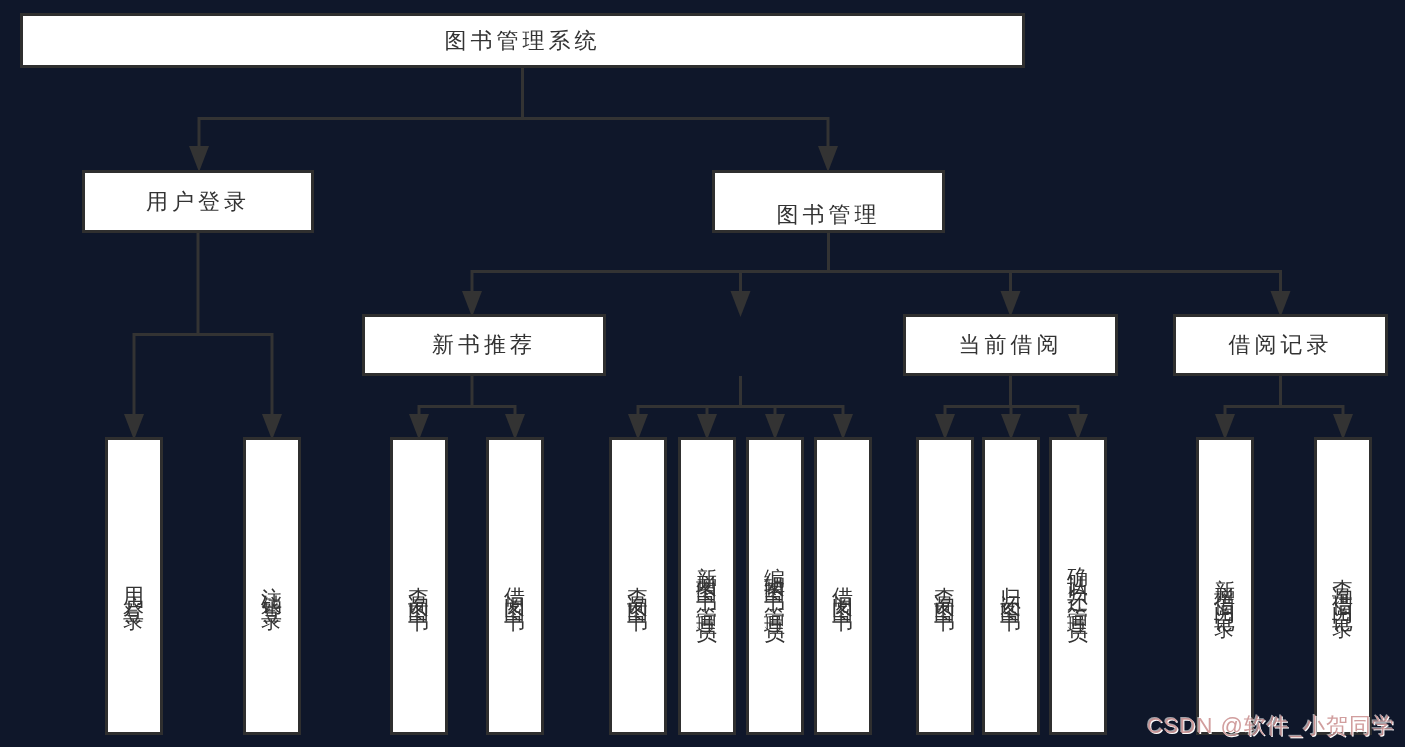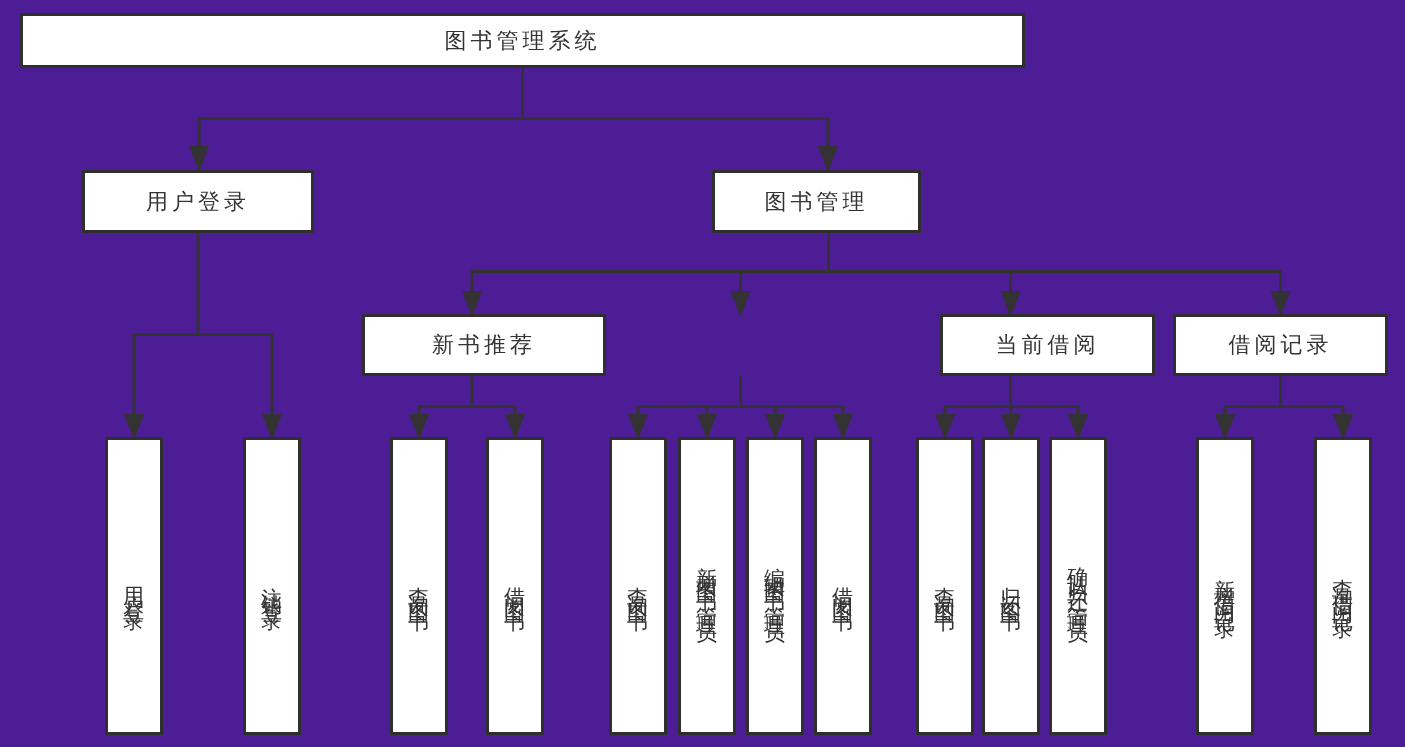--- a/index.html
+++ b/index.html
@@ -5,21 +5,21 @@
   html, body {
     margin: 0;
     padding: 0;
     background: #ffffff;
     font-family: "Liberation Sans", "DejaVu Sans", sans-serif;
   }
   .canvas {
     position: relative;
     width: 1405px;
     height: 747px;
-    background: #4c1d95;
+    background: #0f172a;
     overflow: hidden;
     text-decoration: underline;
   }
   .connectors {
     position: absolute;
     left: 0;
     top: 0;
     width: 1405px;
     height: 747px;
   }
@@ -121,28 +121,28 @@
     </g>
   </svg>
 
   <div class="box" style="left:20px; top:13px; width:1005px; height:55px;">
     <span class="hlabel">图书管理系统</span>
   </div>
 
   <div class="box" style="left:82px; top:170px; width:232px; height:63px;">
     <span class="hlabel">用户登录</span>
   </div>
-  <div class="box" style="left:712px; top:170px; width:209px; height:63px;">
+  <div class="box" style="left:712px; top:170px; width:233px; height:63px;align-items:flex-end;">
     <span class="hlabel">图书管理</span>
   </div>
 
   <div class="box" style="left:362px; top:314px; width:244px; height:62px;">
     <span class="hlabel">新书推荐</span>
   </div>
-  <div class="box" style="left:940px; top:314px; width:215px; height:62px;">
+  <div class="box" style="left:903px; top:314px; width:215px; height:62px;">
     <span class="hlabel">当前借阅</span>
   </div>
   <div class="box" style="left:1173px; top:314px; width:215px; height:62px;">
     <span class="hlabel">借阅记录</span>
   </div>
 
   <div class="box leaf" style="left:105px;">
     <span class="vlabel">用户登录</span>
   </div>
   <div class="box leaf" style="left:243px;">
@@ -179,14 +179,15 @@
     <span class="vlabel">确认归还（管理员）</span>
   </div>
 
   <div class="box leaf" style="left:1196px;">
     <span class="vlabel">新增借阅记录</span>
   </div>
   <div class="box leaf" style="left:1314px;">
     <span class="vlabel">查询借阅记录</span>
   </div>
 
+  <div class="watermark">CSDN @软件_小贺同学</div>
 
 </div>
 
 </body></html>

